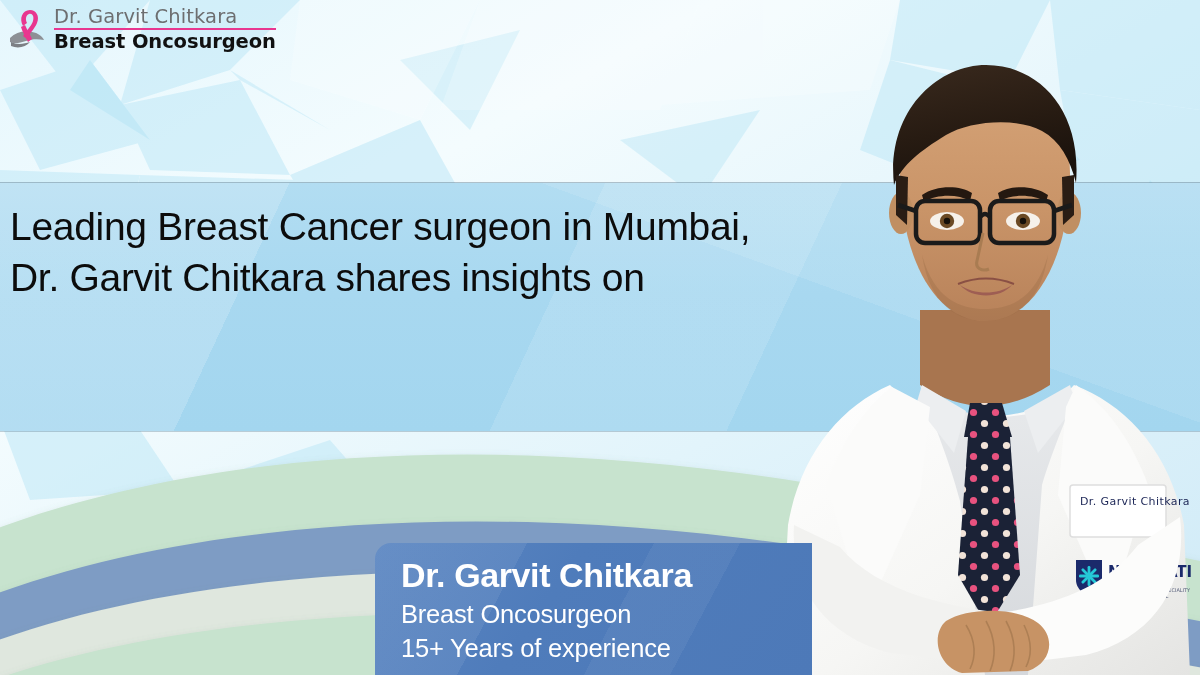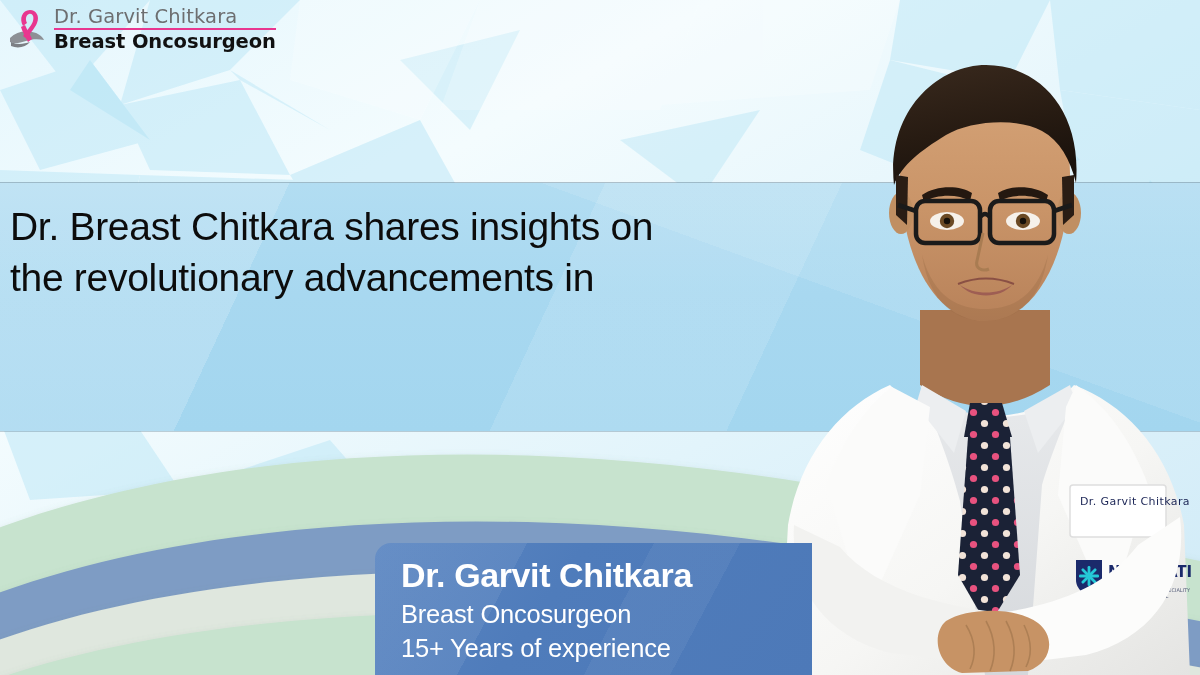--- a/index.html
+++ b/index.html
@@ -151,22 +151,22 @@
     <path d="M -20,215 C 210,125 560,112 900,178 L 1220,240 L 1220,300 L -20,300 Z" fill="#7e9cc4" filter="url(#softShadow)"></path>
 
     <path d="M -20,262 C 200,176 560,162 900,228 L 1220,286 L 1220,300 L -20,300 Z" fill="#dfe7de" filter="url(#softShadow)"></path>
 
     <path d="M -20,300 C 200,218 560,205 900,268 L 1220,320 L 1220,330 L -20,330 Z" fill="#c7e3ce" filter="url(#softShadow)"></path>
   </svg>
 
   <div class="headline-panel"></div>
 
   <div class="headline-text">
-    <div>Dr. Breast Chitkara shares insights on</div>
-    <div>the revolutionary advancements in</div>
+    <div>Leading Breast Cancer surgeon in Mumbai,</div>
+    <div>Dr. Garvit Chitkara shares insights on</div>
   </div>
 
   <svg class="doctor" viewBox="0 0 430 620" preserveAspectRatio="xMidYMax meet">
     <defs>
       <linearGradient id="coatG" x1="0" y1="0" x2="1" y2="1">
         <stop offset="0%" stop-color="#ffffff"></stop>
         <stop offset="55%" stop-color="#f6f6f4"></stop>
         <stop offset="100%" stop-color="#e4e4e2"></stop>
       </linearGradient>
       <linearGradient id="shirtG" x1="0" y1="0" x2="0" y2="1">

